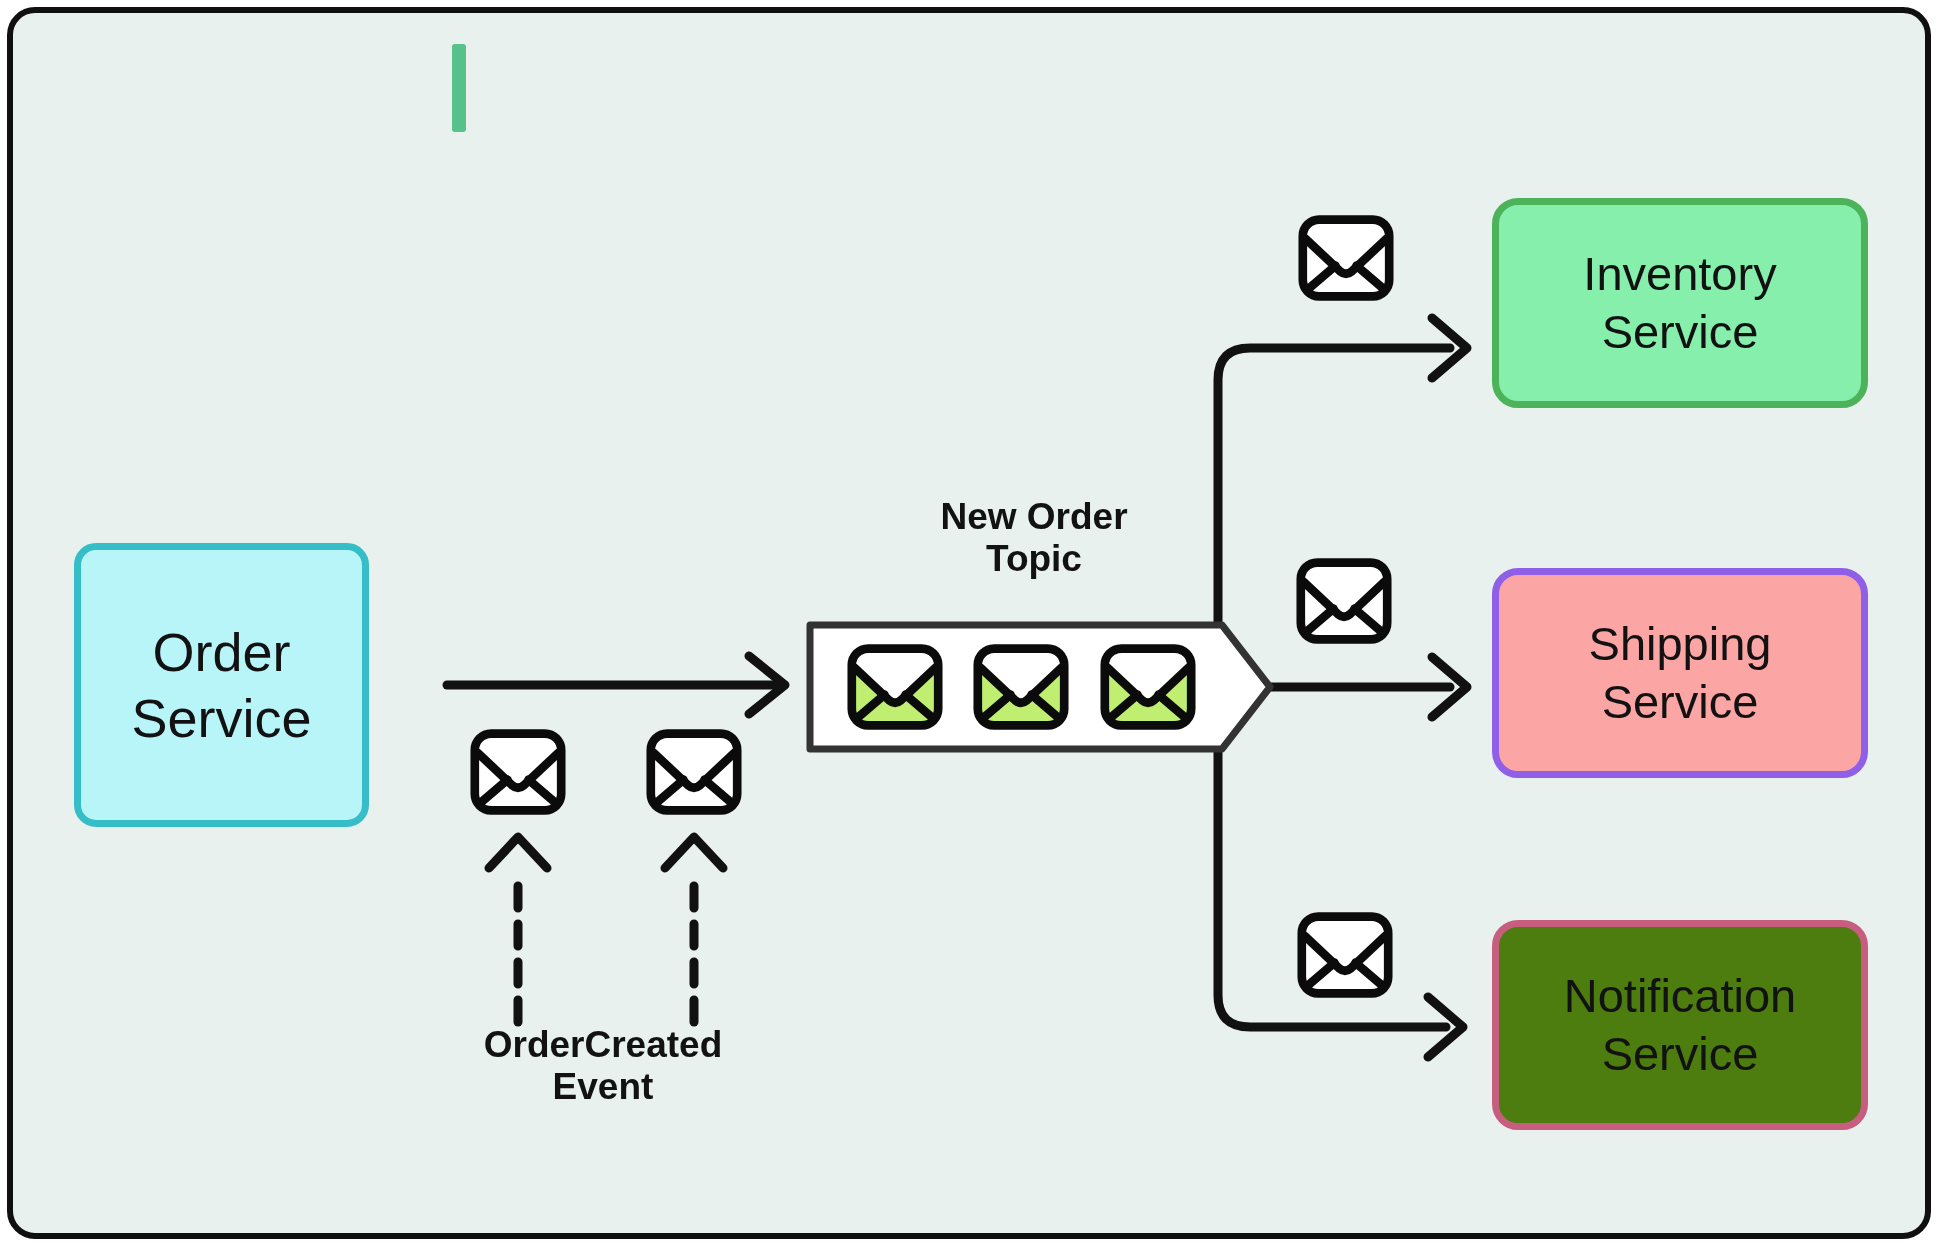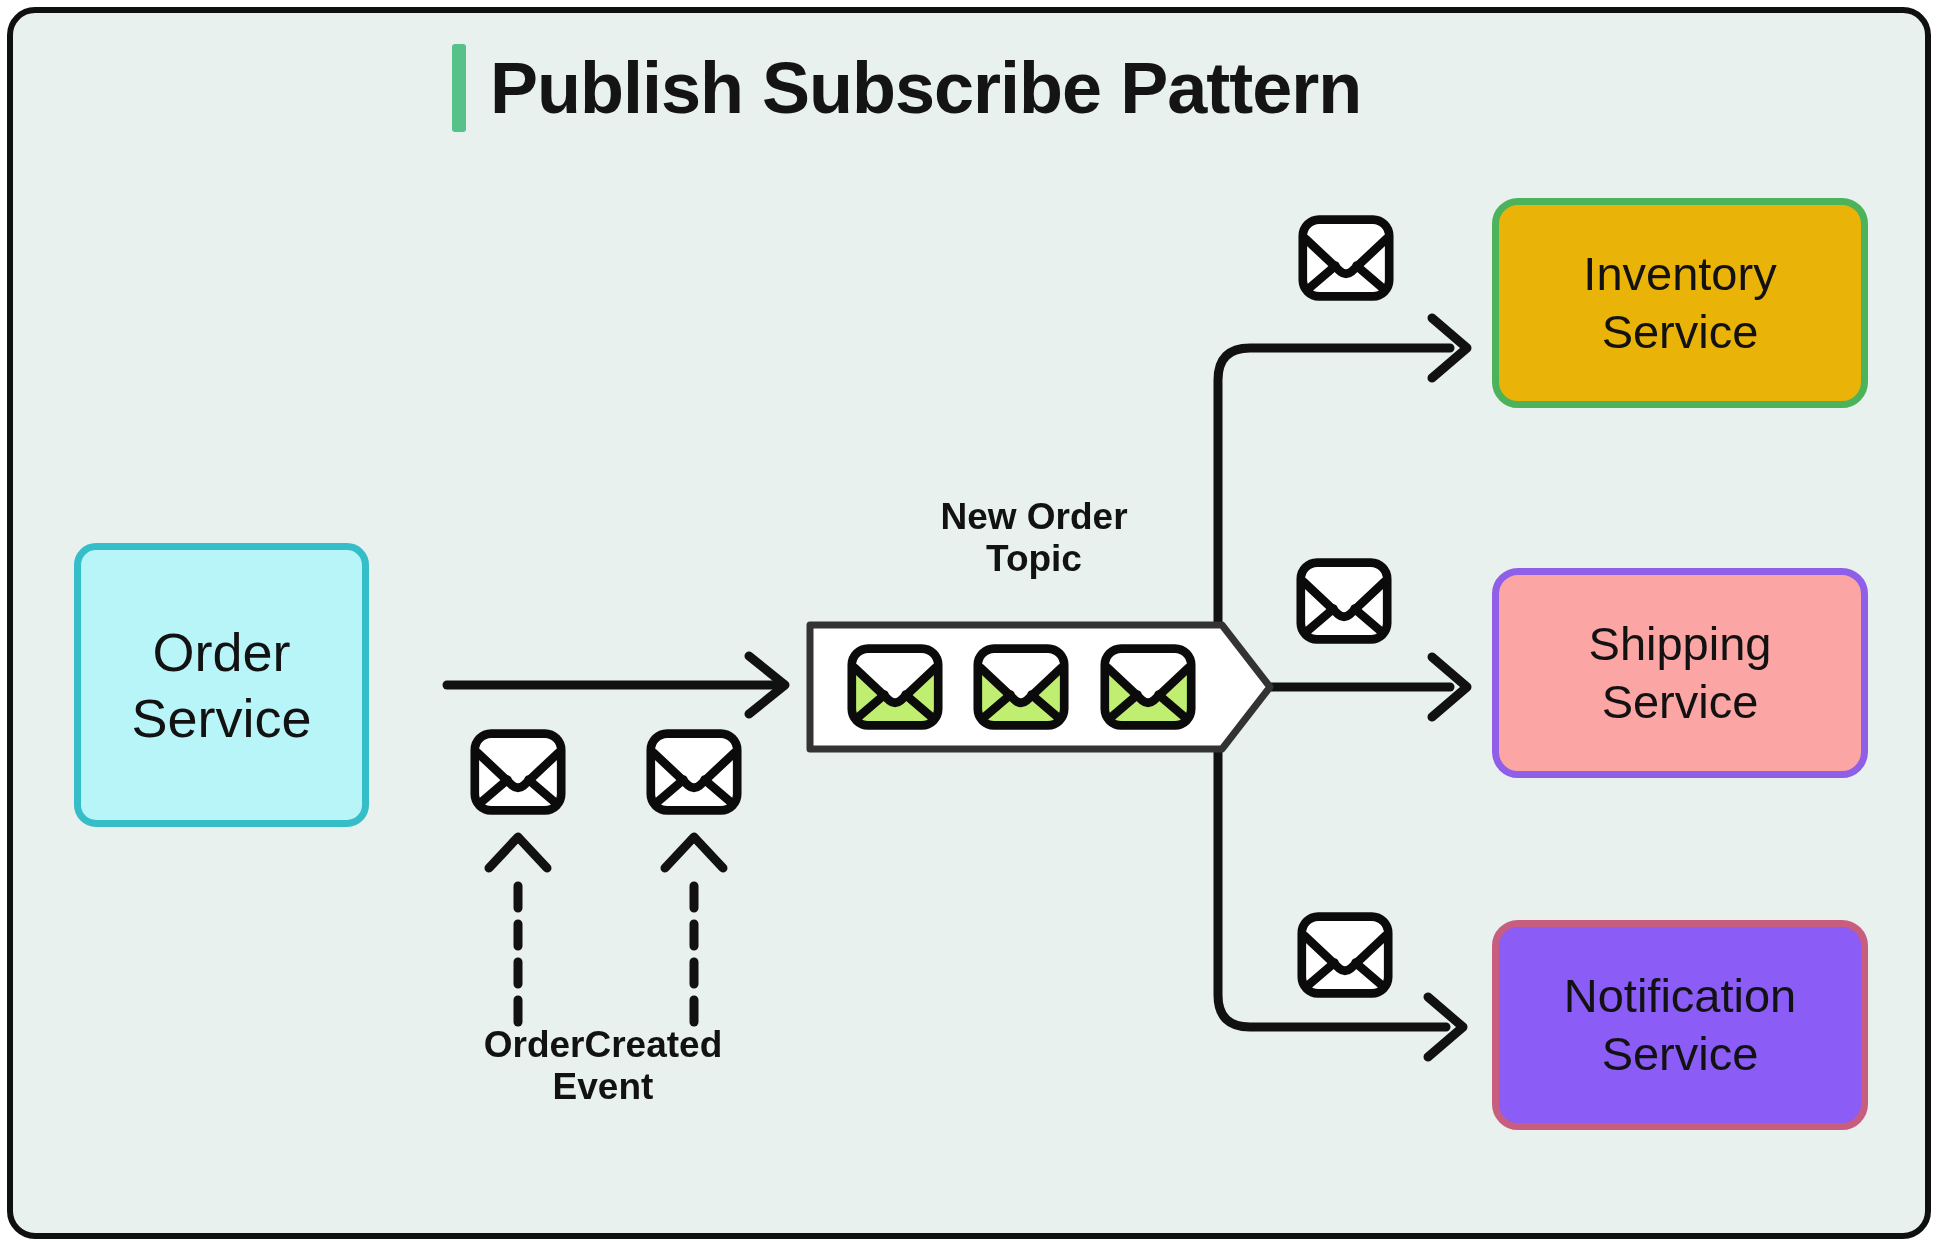--- a/index.html
+++ b/index.html
@@ -126,21 +126,20 @@
 </style>
 </head>
 <body>
 
 <div class="canvas">
 
   <div class="frame" style="background-color: rgb(232, 241, 237); border-color: rgb(16, 16, 16);"></div>
 
   <div class="title-row">
     <div class="title-bar" style="background-color: rgb(86, 194, 137);"></div>
-    <div class="title">Publish Subscribe Pattern</div>
   </div>
 
   <svg class="overlay" viewBox="0 0 1938 1246">
     <g style="stroke: rgb(17, 17, 17);">
       <path class="line" d="M447 685 H779"></path>
       <path class="line" d="M749 656 L785 685 L749 714"></path>
 
       <path class="line" d="M1218 690 V380 Q1218 348 1250 348 H1450"></path>
       <path class="line" d="M1432 318 L1467 348 L1432 378"></path>
 
@@ -155,27 +154,27 @@
       <path class="line dash" d="M694 886 V1028"></path>
       <path class="line" d="M665 868 L694 837 L723 868"></path>
     </g>
     <path class="topic-shape" d="M810 625 H1222 L1270 687 L1222 749 H810 Z" style="fill: rgb(255, 255, 255); stroke: rgb(51, 51, 51);"></path>
   </svg>
 
   <div class="node node-order" style="background-color: rgb(183, 245, 248); border-color: rgb(53, 189, 200);">
     <span class="node-label">Order Service</span>
   </div>
 
-  <div class="node subscriber node-inventory" style="background-color: #eab308; border-color: rgb(76, 179, 90);">
+  <div class="node subscriber node-inventory" style="background-color: #86efac; border-color: rgb(76, 179, 90);">
     <span class="node-label">Inventory Service</span>
   </div>
   <div class="node subscriber node-shipping" style="background-color: #fca5a5; border-color: rgb(143, 95, 232);">
     <span class="node-label">Shipping Service</span>
   </div>
-  <div class="node subscriber node-notification" style="background-color: #8b5cf6; border-color: rgb(199, 94, 127);">
+  <div class="node subscriber node-notification" style="background-color: #4d7c0f; border-color: rgb(199, 94, 127);">
     <span class="node-label">Notification Service</span>
   </div>
 
   <div class="flabel topic-label">New Order Topic</div>
   <div class="flabel event-label">OrderCreated Event</div>
 
   <div class="env" style="left:847px;top:642px">
     <svg viewBox="0 0 100 90">
       <rect x="5" y="5" width="90" height="80" rx="17" style="fill: rgb(191, 238, 113);"></rect>
       <path class="env-white-flap" d="M8 8 H92 V26 L56 60 Q50 65 44 60 L8 26 Z"></path>

